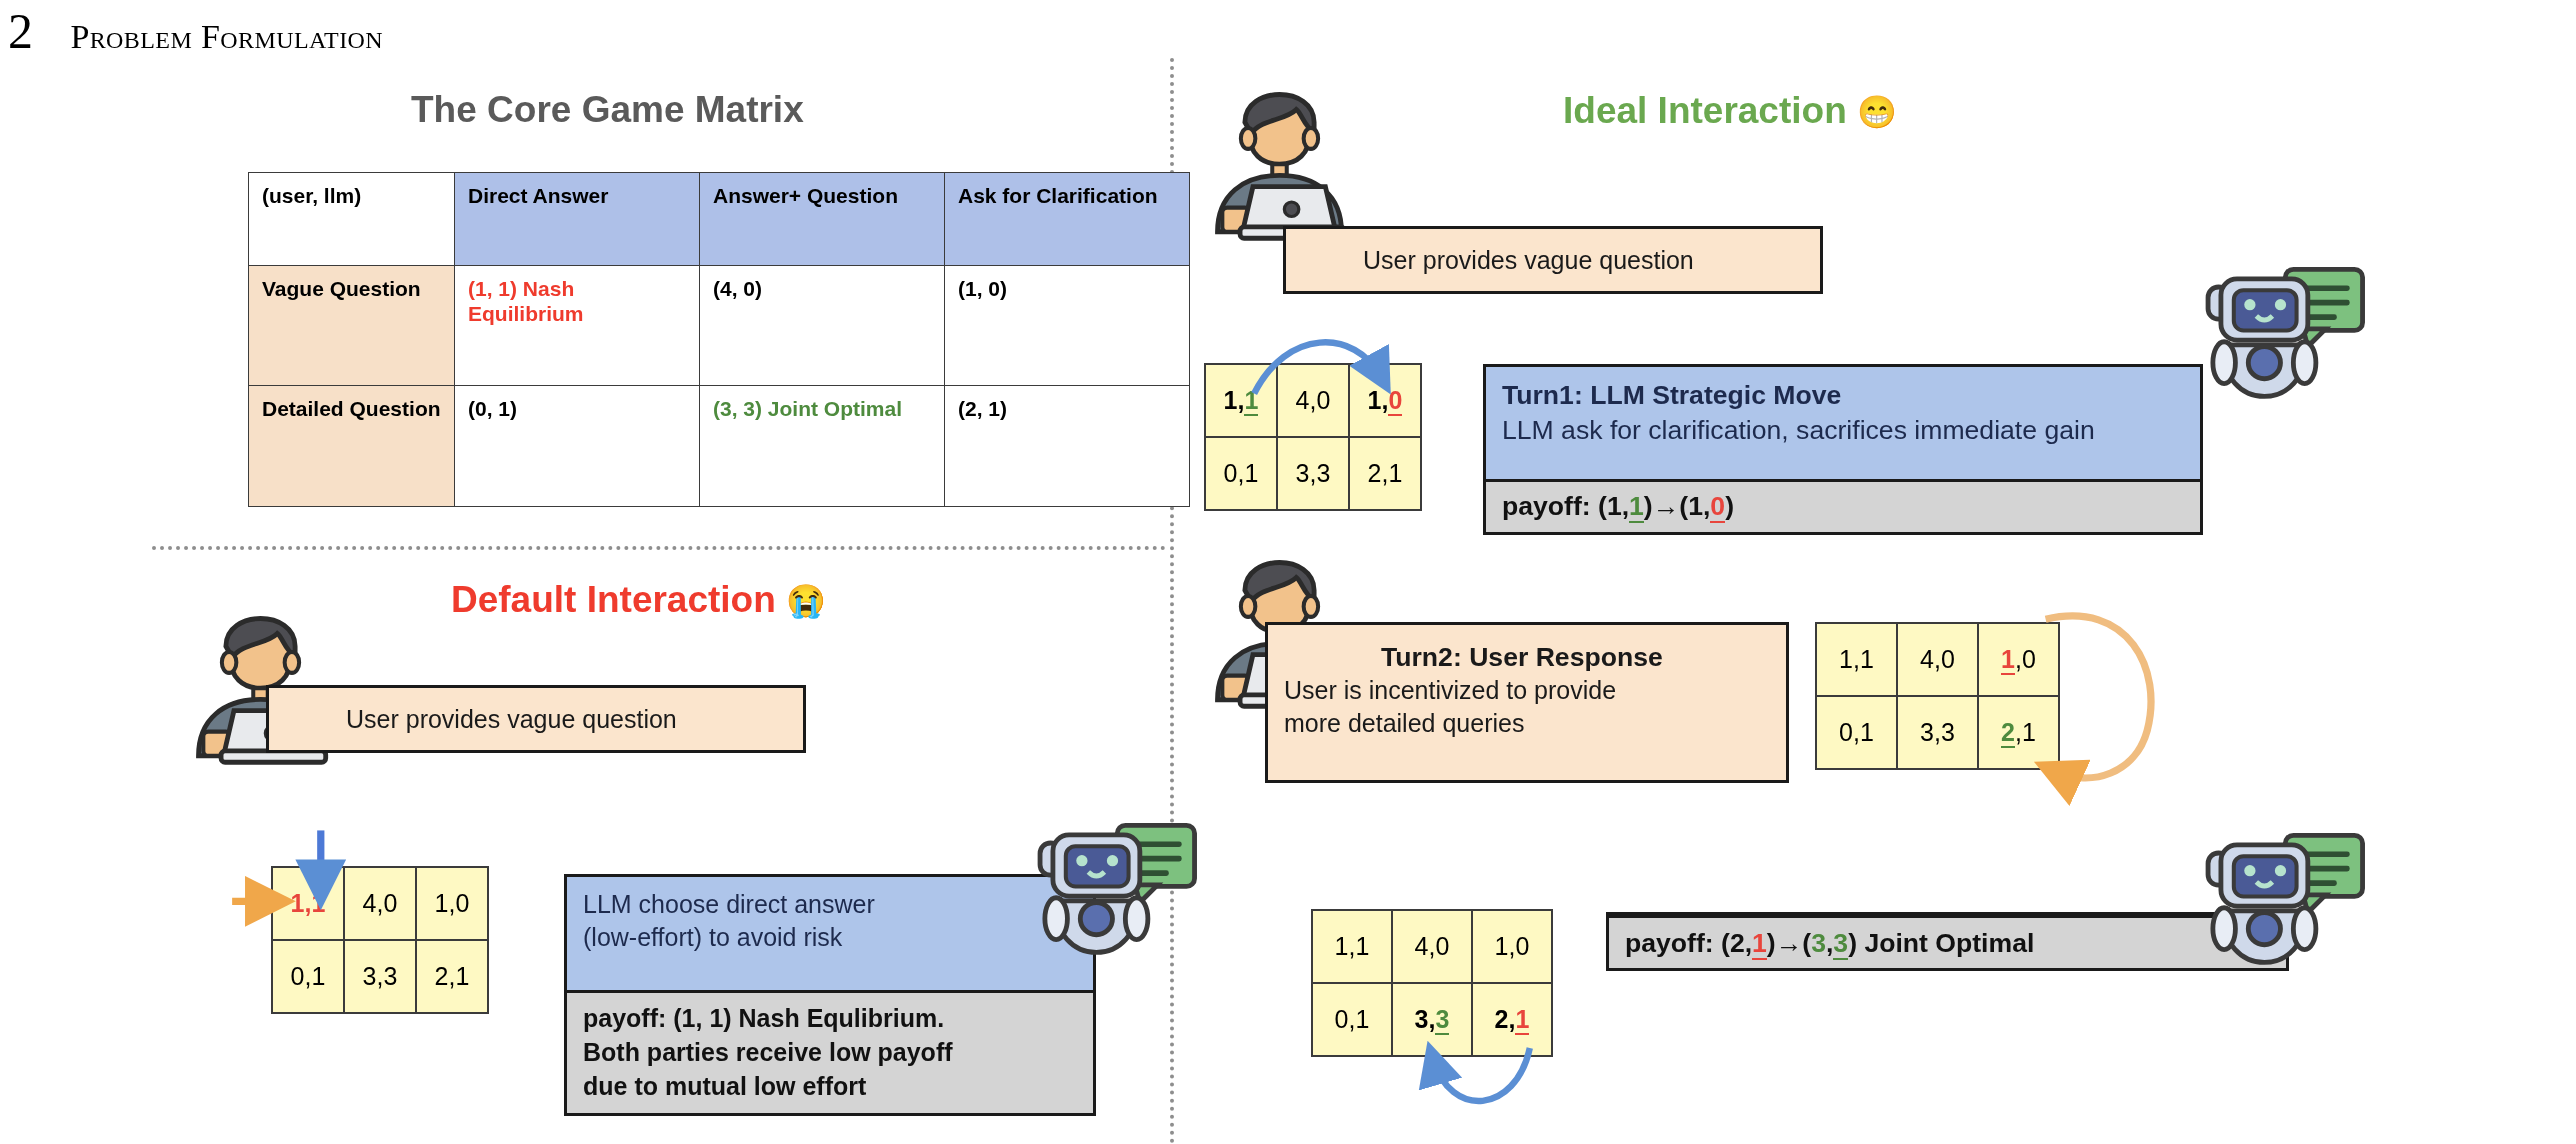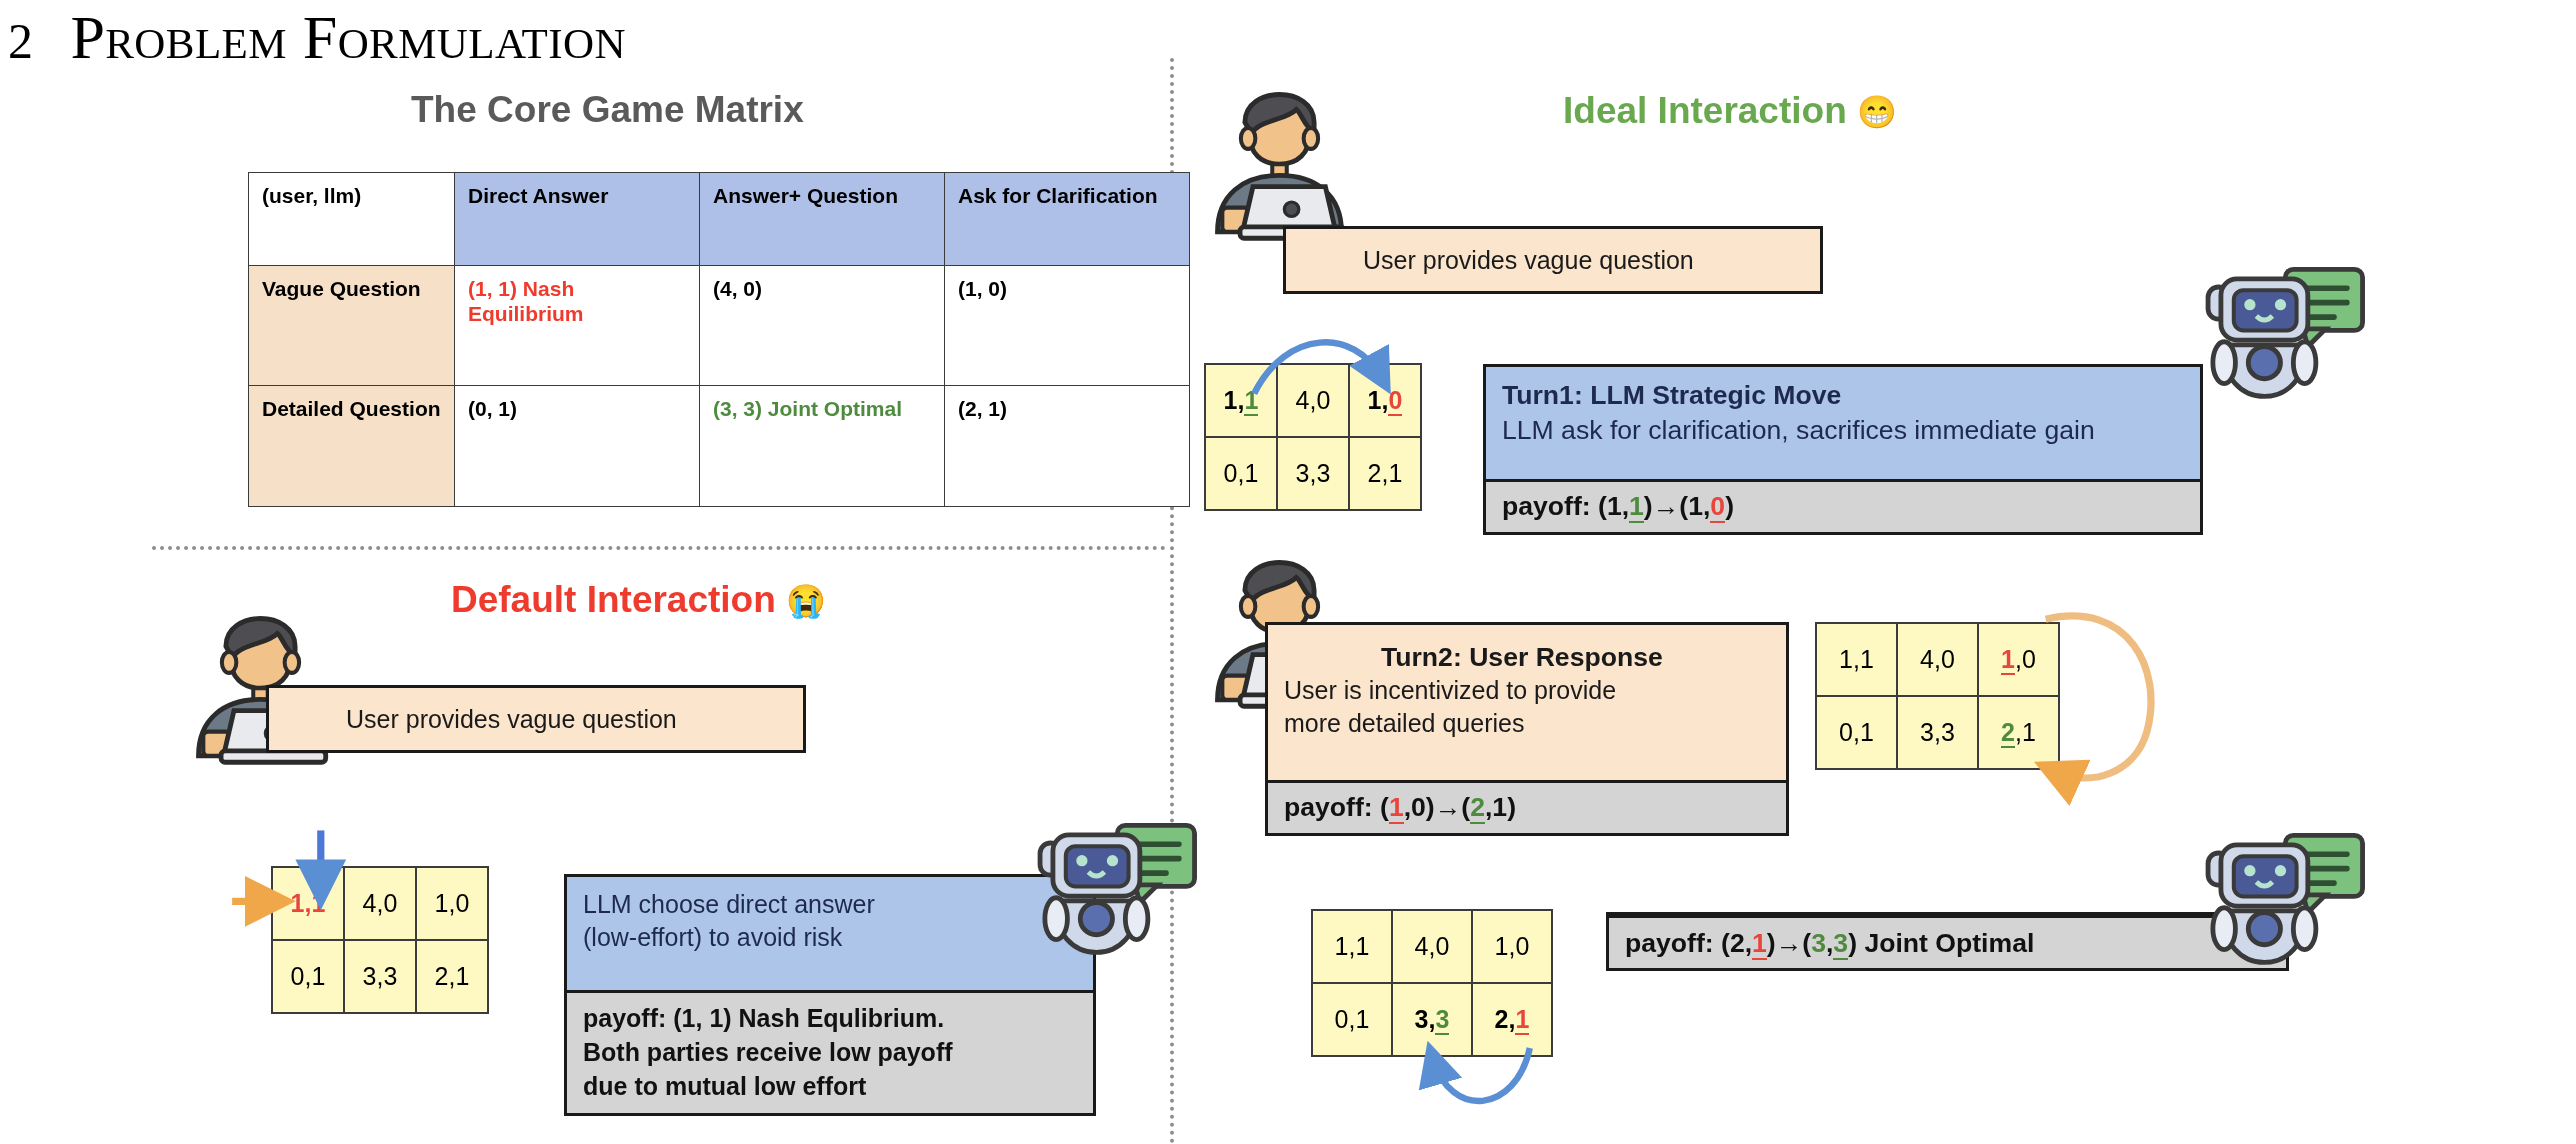--- a/index.html
+++ b/index.html
@@ -4,21 +4,21 @@
 <style>
   html,body{margin:0;padding:0;background:#ffffff;}
   body{width:2576px;height:1145px;position:relative;overflow:hidden;
        font-family:"Liberation Sans",sans-serif;color:#000;}
 
   
   #section-heading{position:absolute;left:8px;top:1.6px;
       font-family:"Liberation Serif",serif;font-size:50px;color:#000;
       letter-spacing:0.4px;white-space:nowrap;}
   #section-heading .num{font-size:50px;}
-  #section-heading .ttl{margin-left:37px;font-variant:small-caps;font-size:62px;}
+  #section-heading .ttl{margin-left:37px;font-variant:small-caps;font-size:34px;}
 
   
   .v-dotted{position:absolute;left:1170px;top:58px;width:0;height:1086px;
       border-left:4px dotted #8e8e8e;}
   .h-dotted{position:absolute;left:152px;top:546px;width:1014px;height:0;
       border-top:4px dotted #8e8e8e;}
 
   
   .panel-title{position:absolute;font-weight:bold;white-space:nowrap;margin-left:24px;}
   #core-matrix-title{left:387px;top:89px;font-size:37px;color:#5a5a5a;}
@@ -273,23 +273,20 @@
     <rect x="46" y="190" width="130" height="14" rx="5" fill="#e8eaed" stroke="#2b2b2b" stroke-width="6"></rect>
   </svg>
 </div>
 
 <div class="bubble" style="left:1265px;top:622px;width:524px;">
   <div class="bub-top peach" style="font-size:25px;height:129px;padding-top:14.5px;">
     <span class="hd" style="padding-left:97px;font-size:26.6px;">Turn2: User Response</span>
     <span>User is incentivized to provide</span><br>
     <span>more detailed queries</span>
   </div>
-  <div class="bub-pay" style="font-size:26.6px;">
-    <span>payoff: (</span><span class="r">1</span><span>,0)→(</span><span class="g">2</span><span>,1)</span>
-  </div>
 </div>
 
 <table class="mini" style="left:1815px;top:622px;">
   <tbody>
       <tr>
     <td style="width:77px;height:69px;">1,1</td>
     <td style="width:77px;height:69px;">4,0</td>
     <td style="width:77px;height:69px;"><span class="r">1</span>,0</td>
   </tr>
   <tr>

